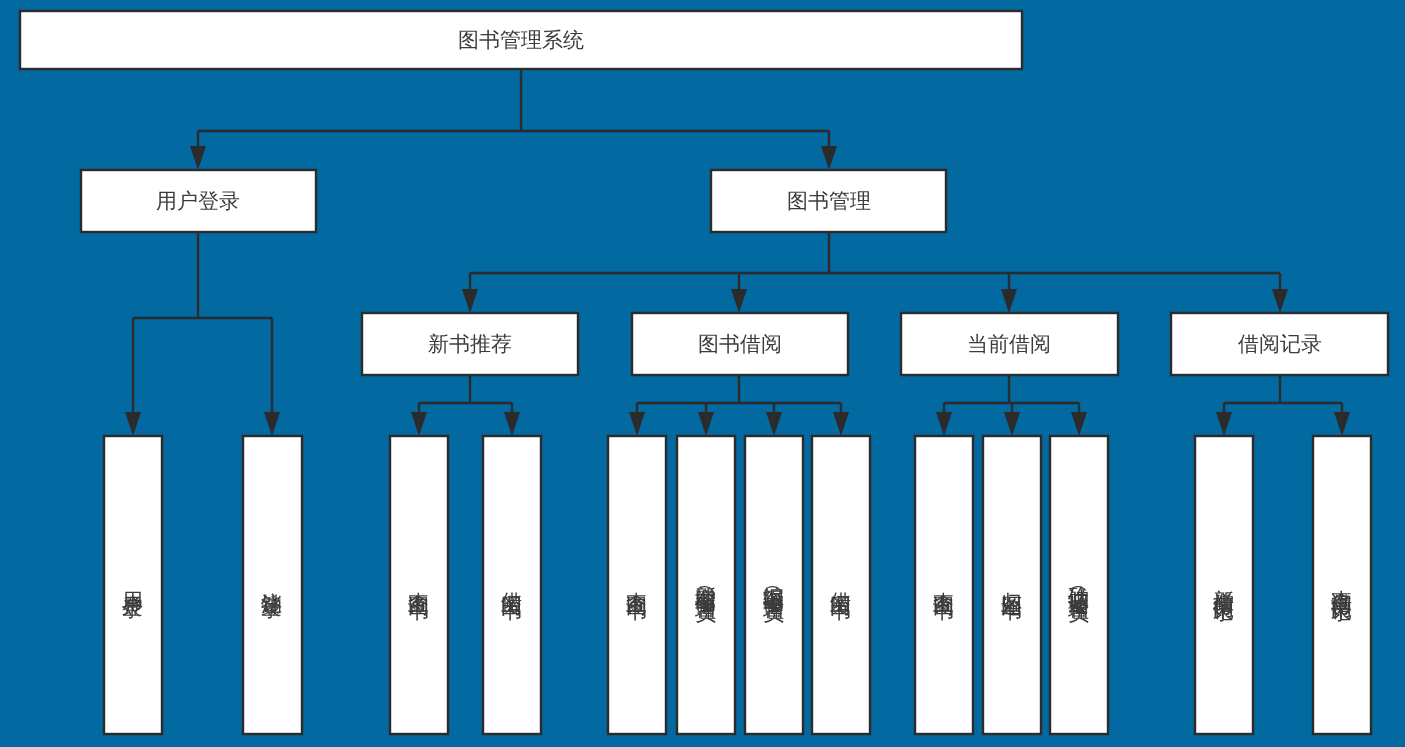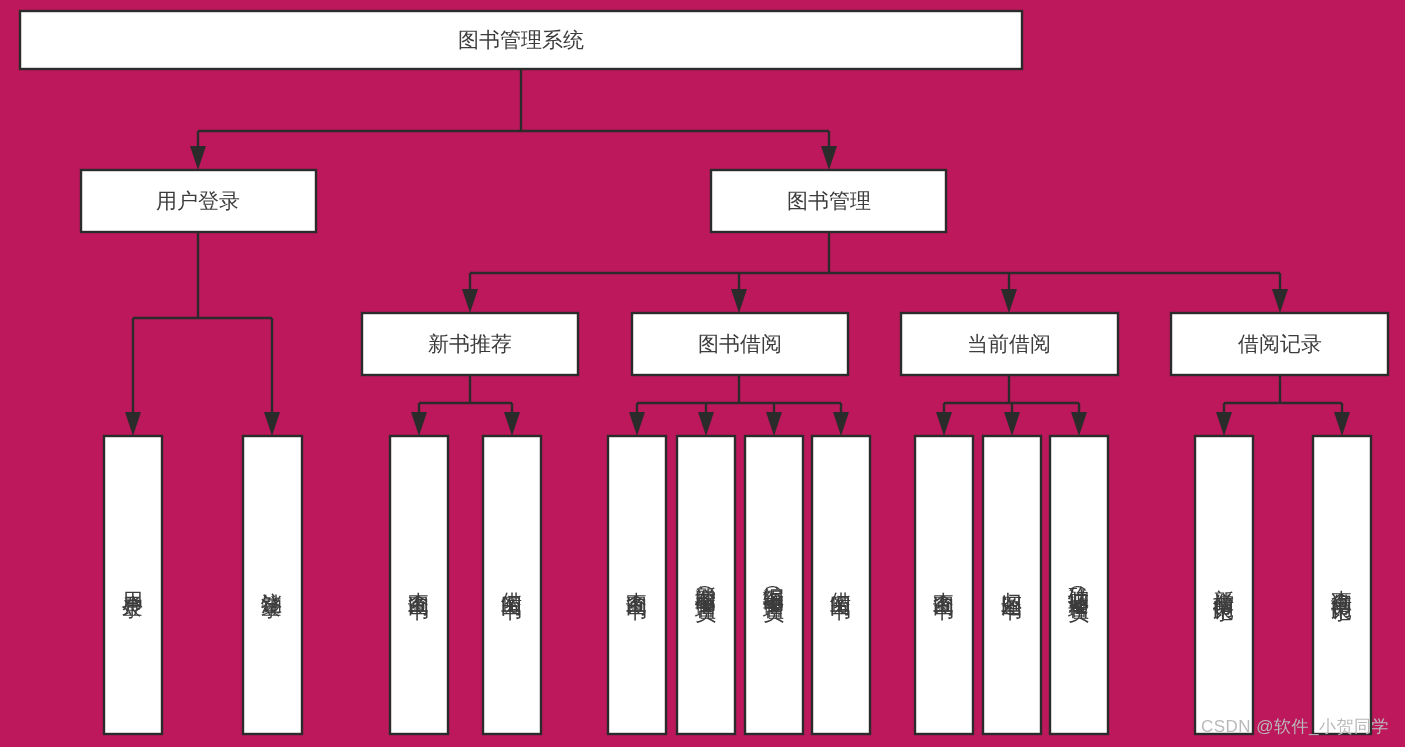--- a/index.html
+++ b/index.html
@@ -10,21 +10,21 @@
   body {
     width: 1405px;
     height: 747px;
     font-family: "Liberation Sans", "DejaVu Sans", sans-serif;
     overflow: hidden;
   }
   #diagram-root {
     position: relative;
     width: 1405px;
     height: 747px;
-    background: #be185d;
+    background: #0369a1;
   }
   svg#flowchart {
     position: absolute;
     left: 0;
     top: 0;
     width: 1405px;
     height: 747px;
     display: block;
   }
   .node-rect {
@@ -233,15 +233,14 @@
       <rect class="node-rect" x="1195" y="436" width="58" height="298"></rect>
       <text class="node-label-vertical" x="1224" y="580">新增借阅记录</text>
     </g>
     <g>
       <rect class="node-rect" x="1313" y="436" width="58" height="298"></rect>
       <text class="node-label-vertical" x="1342" y="580">查询借阅记录</text>
     </g>
 
   </svg>
 
-  <div class="watermark-text">CSDN @软件_小贺同学</div>
 
 </div>
 
 </body></html>

